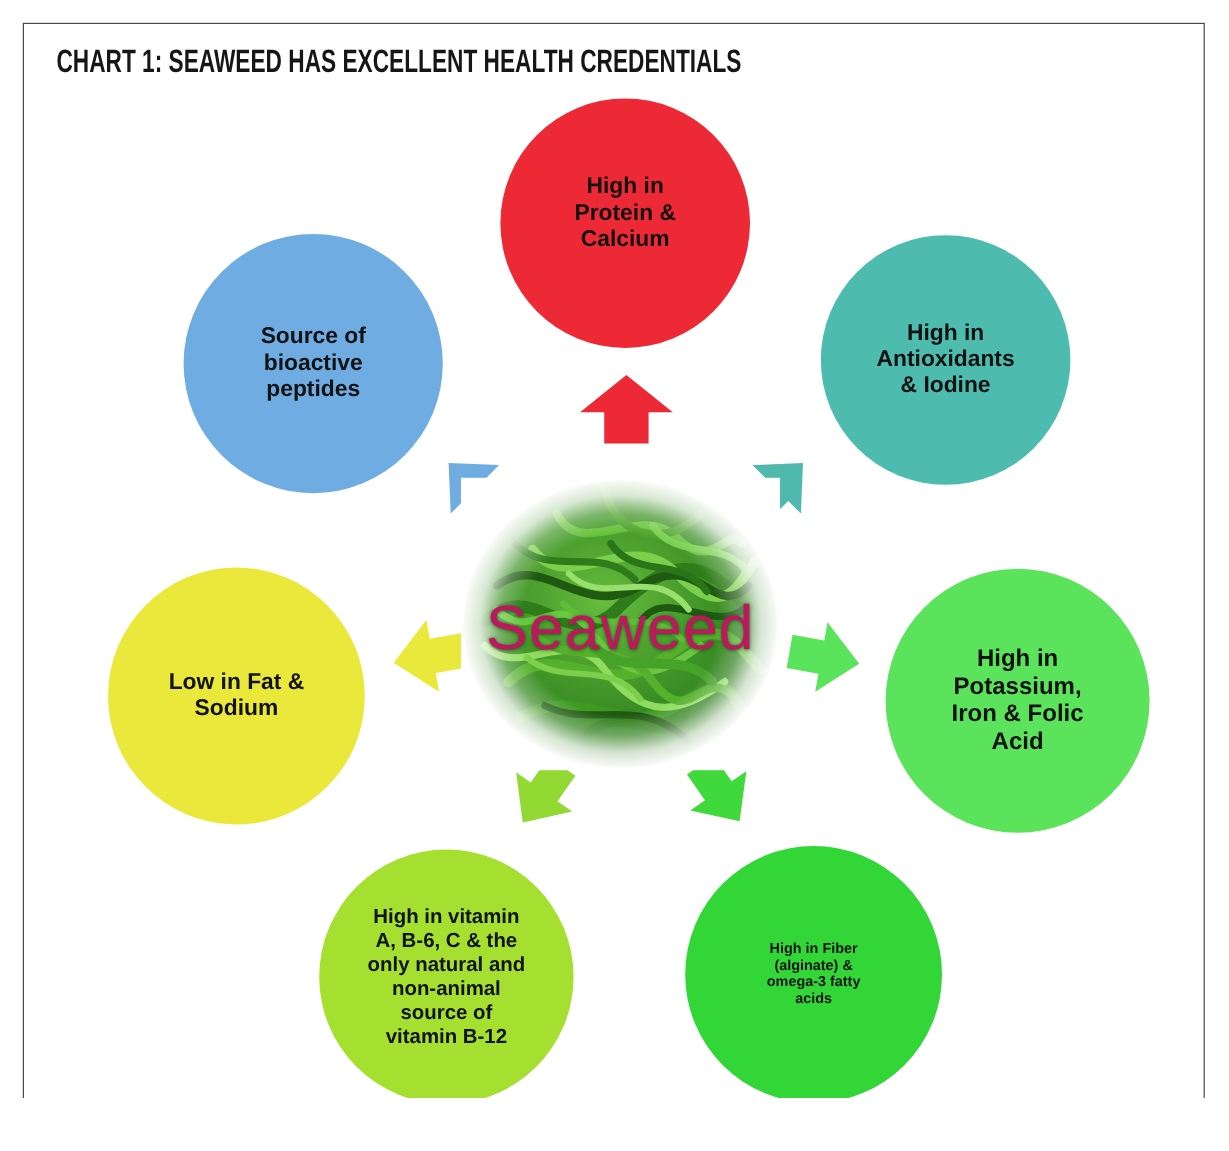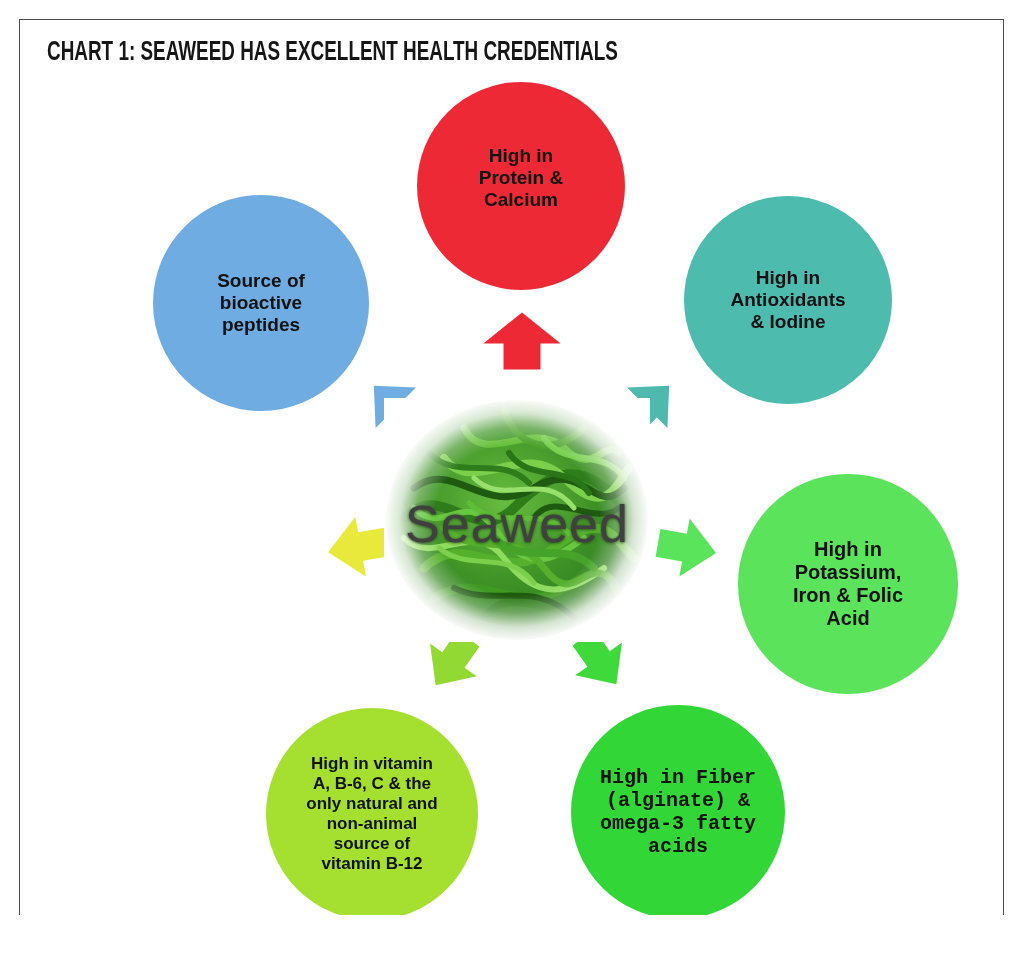--- a/index.html
+++ b/index.html
@@ -57,21 +57,21 @@
   .node-0 { left: 417px; top:  82px; width: 208px; height: 208px; }
   .node-1 { left: 684px; top: 196px; width: 208px; height: 208px; }
   .node-2 { left: 738px; top: 474px; width: 220px; height: 220px; }
   .node-3 { left: 571px; top: 705px; width: 214px; height: 214px; }
   .node-4 { left: 266px; top: 708px; width: 212px; height: 212px; }
   .node-5 { left:  90px; top: 473px; width: 214px; height: 214px; }
   .node-6 { left: 153px; top: 195px; width: 216px; height: 216px; }
   .node-0 .node-label { transform: translateY(-8px); }
   .node-4 .node-label { font-size: 17px; line-height: 1.18; }
   .node-2 .node-label { font-size: 20px; }
-  .node-3 .node-label { font-size: 20px; font-family: Liberation Mono, monospace; }
+  .node-3 .node-label { font-size: 12px; }
 
   .arrow { position: absolute; }
   .arrow-0 { left: 480px; top: 310px; width: 84px; height: 62px; }
   .arrow-1 { left: 618px; top: 375px; width: 62px; height: 62px; transform: rotate(45deg); }
   .arrow-2 { left: 655px; top: 516px; width: 64px; height: 64px; transform: rotate(100deg); }
   .arrow-3 { left: 569px; top: 630px; width: 62px; height: 62px; transform: rotate(145deg); }
   .arrow-4 { left: 421px; top: 631px; width: 62px; height: 62px; transform: rotate(215deg); }
   .arrow-5 { left: 325px; top: 514px; width: 66px; height: 66px; transform: rotate(-100deg); }
   .arrow-6 { left: 363px; top: 375px; width: 62px; height: 62px; transform: rotate(-45deg); }
 
@@ -85,21 +85,21 @@
   .center-photo svg { display: block; }
   .center-label {
     position: absolute;
     left: 0;
     top: 96px;
     width: 100%;
     text-align: center;
     font-size: 52px;
     font-weight: normal;
     letter-spacing: 1px;
-    color: #404040;
+    color: #be185d;
     text-shadow: 0 1px 3px rgba(35, 70, 25, 0.65), 0 0 2px rgba(60, 60, 60, 0.5);
   }
 </style>
 </head>
 <body>
 
 <div class="canvas">
   <div class="frame"></div>
 
   <h1 class="title">CHART 1: SEAWEED HAS EXCELLENT HEALTH CREDENTIALS</h1>
@@ -126,20 +126,24 @@
 omega-3 fatty
 acids</span>
   </div>
   <div class="node node-4" style="background-color: rgb(165, 224, 48);">
     <span class="node-label">High in vitamin
 A, B-6, C &amp; the
 only natural and
 non-animal
 source of
 vitamin B-12</span>
+  </div>
+  <div class="node node-5" style="background-color: rgb(234, 232, 59);">
+    <span class="node-label">Low in Fat &amp;
+Sodium</span>
   </div>
   <div class="node node-6" style="background-color: rgb(111, 172, 226);">
     <span class="node-label">Source of
 bioactive
 peptides</span>
   </div>
 
   <svg class="arrow arrow-0" viewBox="0 0 100 100" preserveAspectRatio="none">
       <path d="M50 4 L96 54 L72 54 L72 96 L28 96 L28 54 L4 54 Z" fill="#ee2936"></path>
     </svg>

